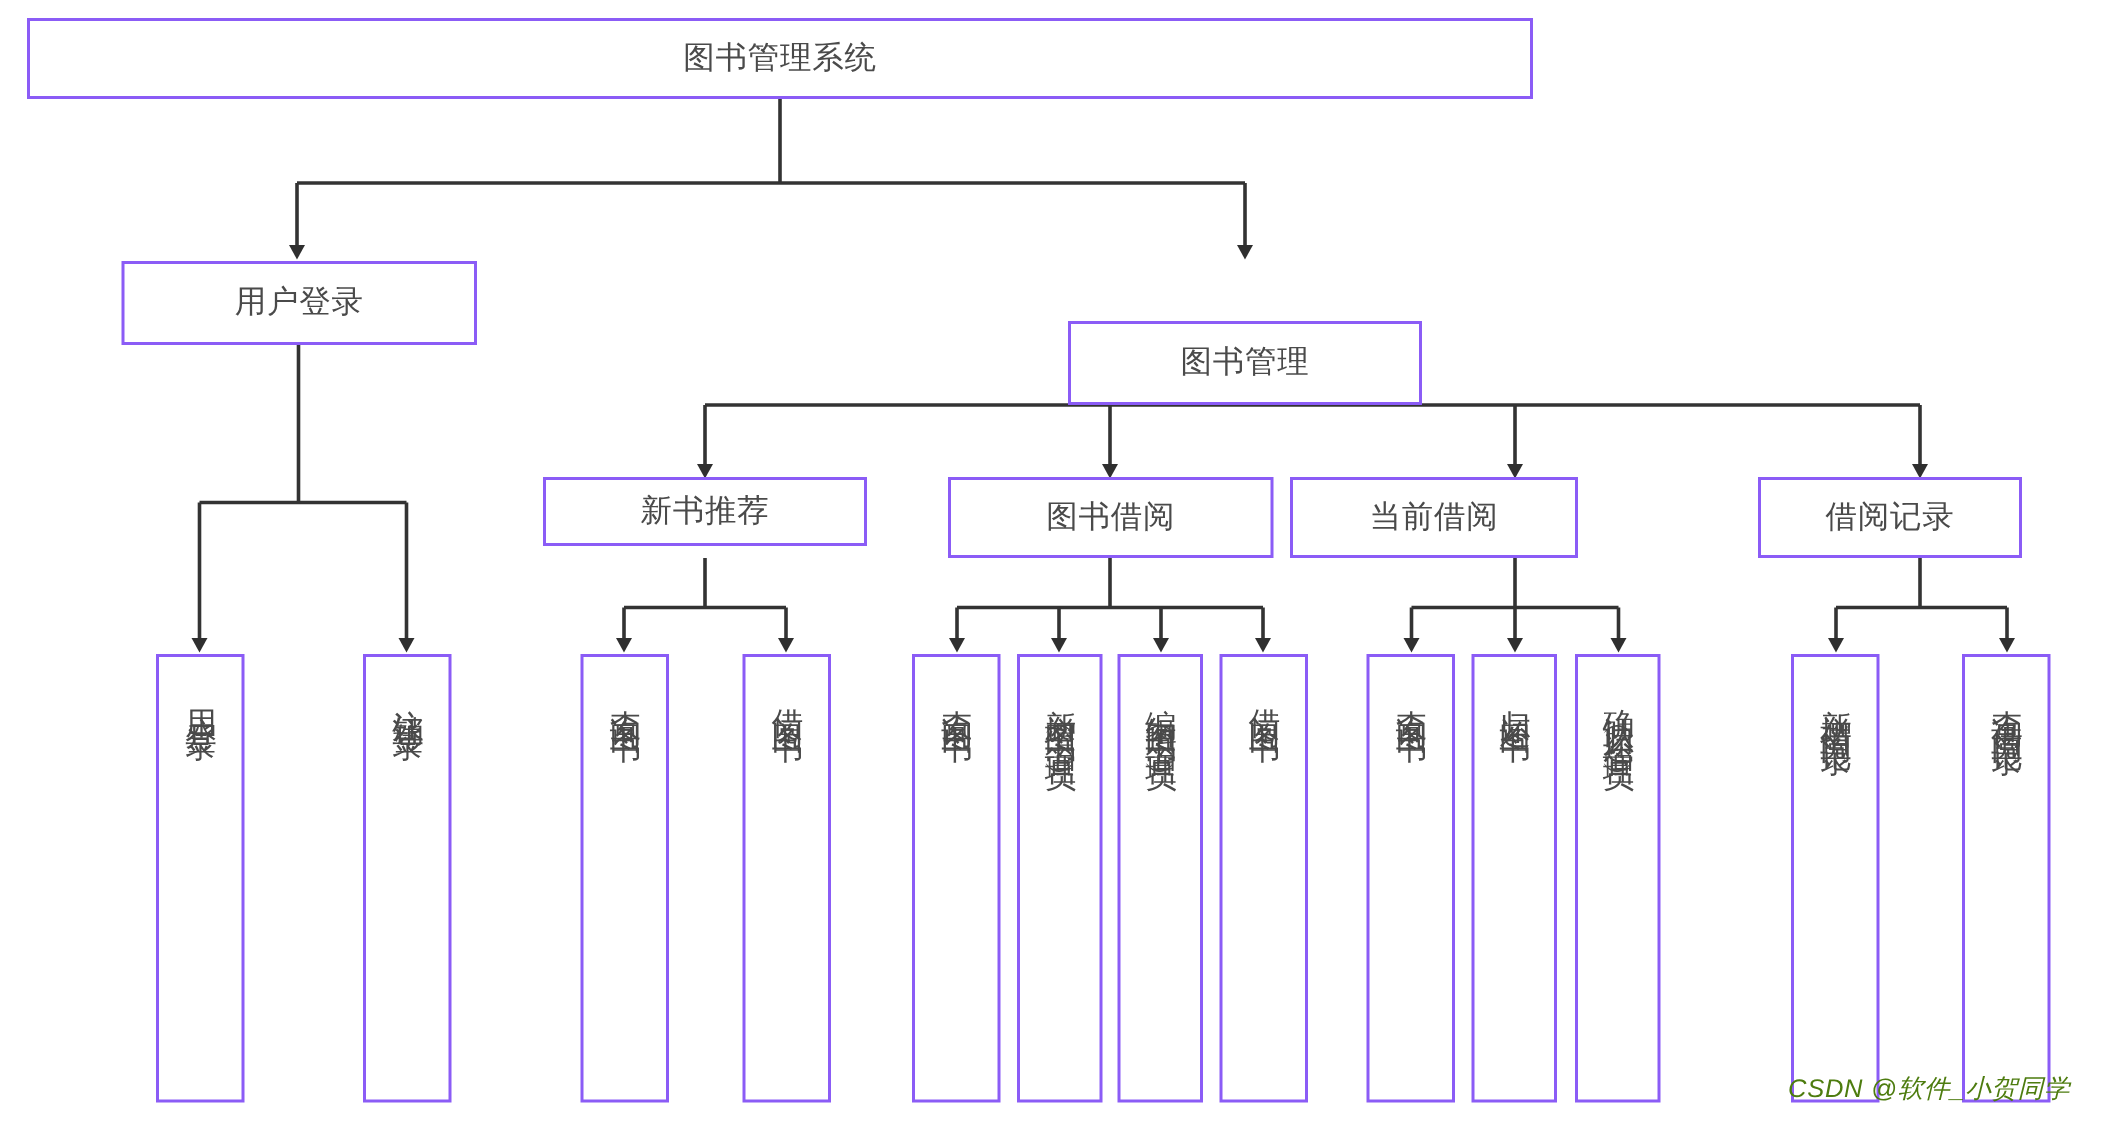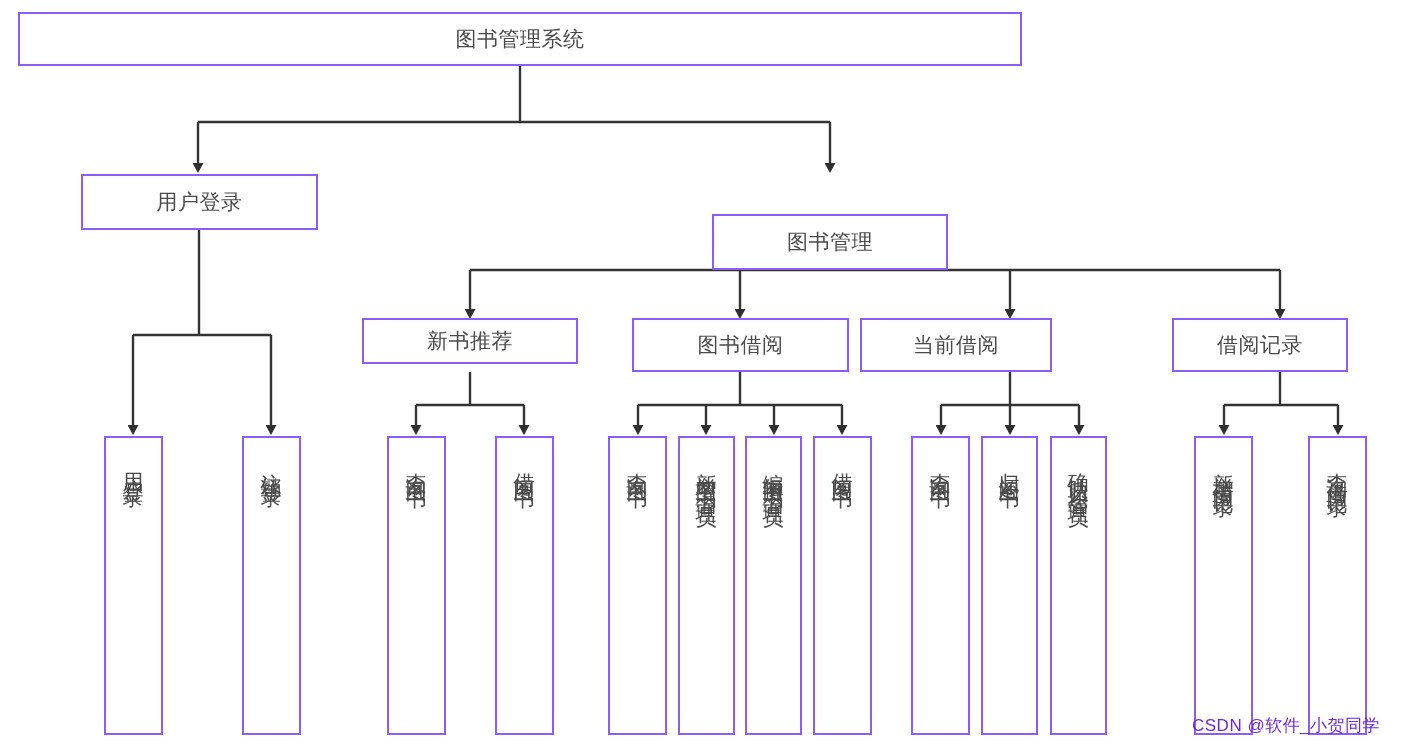--- a/index.html
+++ b/index.html
@@ -51,25 +51,26 @@
     writing-mode: vertical-rl;
     text-orientation: upright;
     -webkit-writing-mode: vertical-rl;
     font-size: 21px;
     line-height: 1;
     letter-spacing: 5px;
     white-space: normal;
   }
   .watermark {
     position: absolute;
-    color: #6d28d9;
+    color: #4d7c0f;
     font-size: 17px;
     letter-spacing: 0.5px;
     white-space: nowrap;
     z-index: 5;
+    font-style: italic;
   }
 </style>
 </head>
 <body>
 
 <div id="canvas">
 
   <svg id="edges" viewBox="0 0 1405 747">
     <defs>
       <marker id="arrow" markerWidth="10" markerHeight="11" refX="1" refY="5.5" orient="auto" markerUnits="userSpaceOnUse">

